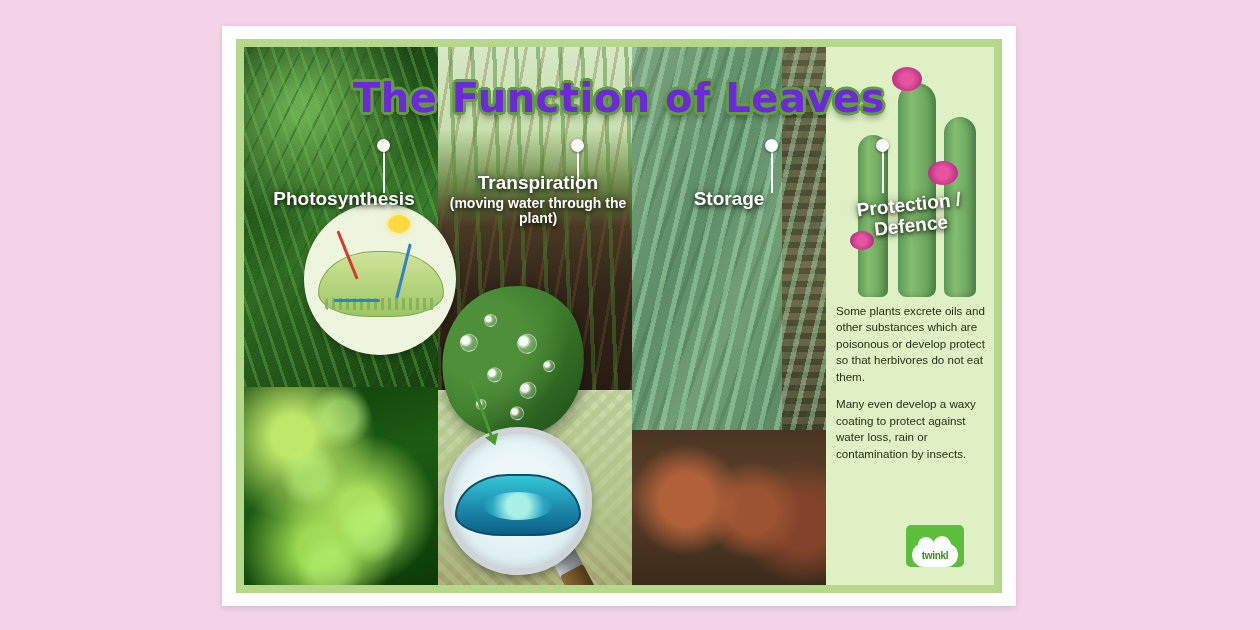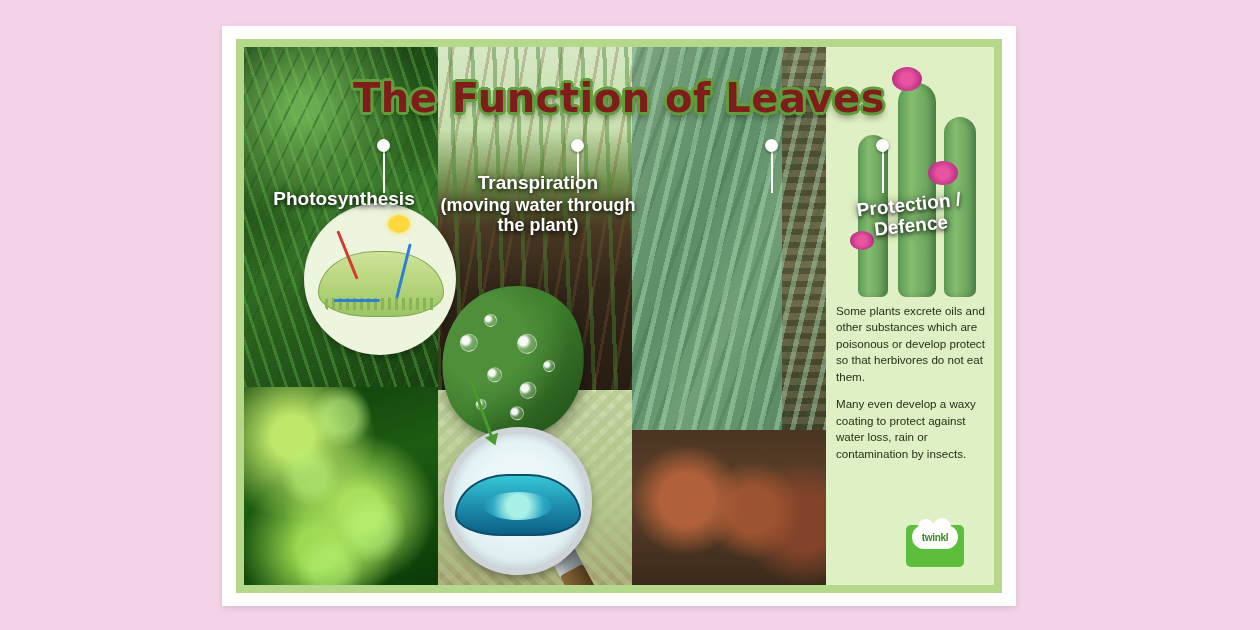--- a/index.html
+++ b/index.html
@@ -156,42 +156,42 @@
   
   .title {
     position: absolute;
     left: 0; top: 28px;
     width: 750px;
     text-align: center;
     font-family: "DejaVu Sans", sans-serif;
     font-weight: bold;
     font-size: 40px;
     letter-spacing: 0.5px;
-    color: #7f1d1d;
+    color: #6d28d9;
     text-shadow:
       -2px -2px 0 #5f9e3b, 2px -2px 0 #5f9e3b, -2px 2px 0 #5f9e3b, 2px 2px 0 #5f9e3b,
       0 3px 0 #5f9e3b, 0 -3px 0 #5f9e3b, 3px 0 0 #5f9e3b, -3px 0 0 #5f9e3b,
       0 5px 7px rgba(0,0,0,0.45);
     z-index: 20;
   }
 
   
   .label {
     position: absolute;
     color: #ffffff;
     font-weight: bold;
     font-size: 19px;
     line-height: 1.1;
     text-align: center;
     text-shadow: 0 2px 4px rgba(0,0,0,0.7), 0 0 10px rgba(0,0,0,0.5);
     z-index: 22;
   }
   .label .sub {
     display: block;
-    font-size: 18px;
+    font-size: 14px;
     font-weight: bold;
     margin-top: 2px;
   }
   .pin {
     position: absolute;
     width: 2px; height: 42px;
     background: #ffffff;
     z-index: 21;
   }
   .pin:before {
@@ -373,21 +373,21 @@
 
   
   .twinkl {
     position: absolute;
     left: 662px; top: 478px;
     width: 58px; height: 42px;
     background: #5bbf3c;
     border-radius: 5px;
     z-index: 25;
     display: flex;
-    align-items: flex-start;
+    align-items: flex-end;
     justify-content: center;
   }
   .twinkl .cloud {
     width: 46px; height: 24px;
     background: #ffffff;
     border-radius: 14px;
     position: relative;
     display: flex;
     align-items: center;
     justify-content: center;
@@ -483,20 +483,23 @@
 
         <div class="label" style="left:6px; top:142px; width:188px;">
           <span>Photosynthesis</span>
         </div>
 
         <div class="label" style="left:196px; top:126px; width:196px;">
           <span>Transpiration</span>
           <span class="sub">(moving water through the plant)</span>
         </div>
 
+        <div class="label" style="left:392px; top:142px; width:186px;">
+          <span>Storage</span>
+        </div>
 
         <div class="label" style="left:582px; top:148px; width:168px; transform:rotate(-6deg);">
           <span>Protection / Defence</span>
         </div>
 
         <div class="panel-text">
           <p>Some plants excrete oils and other substances which are poisonous or develop protect so that herbivores do not eat them.</p>
           <p>Many even develop a waxy coating to protect against water loss, rain or contamination by insects.</p>
         </div>
 

